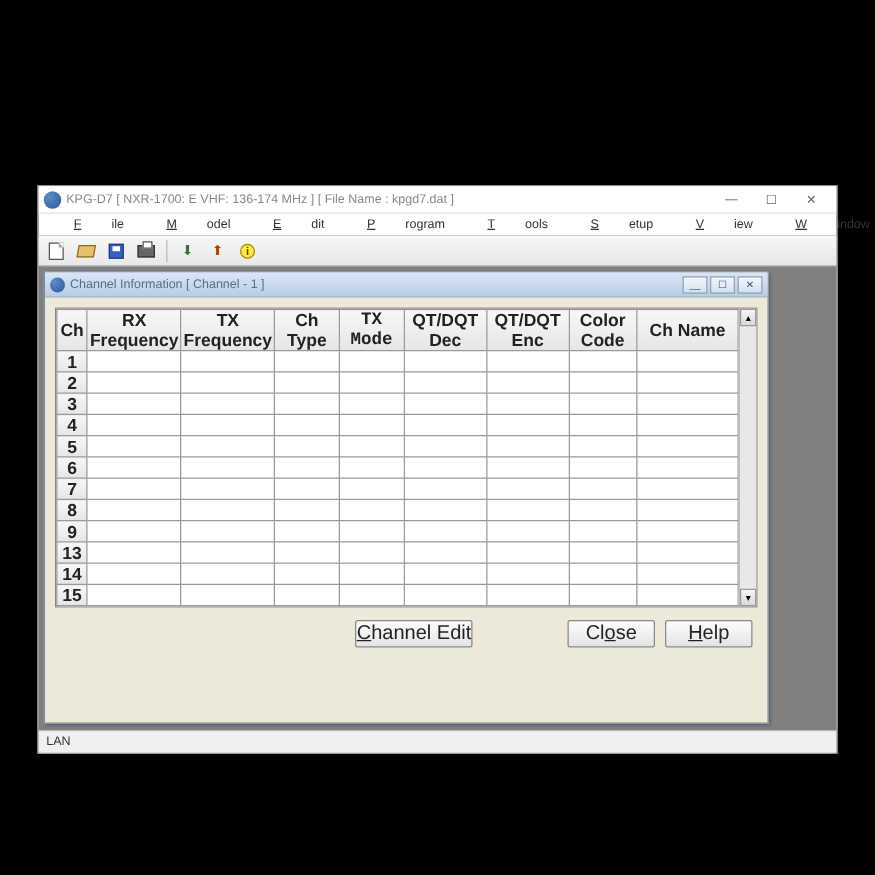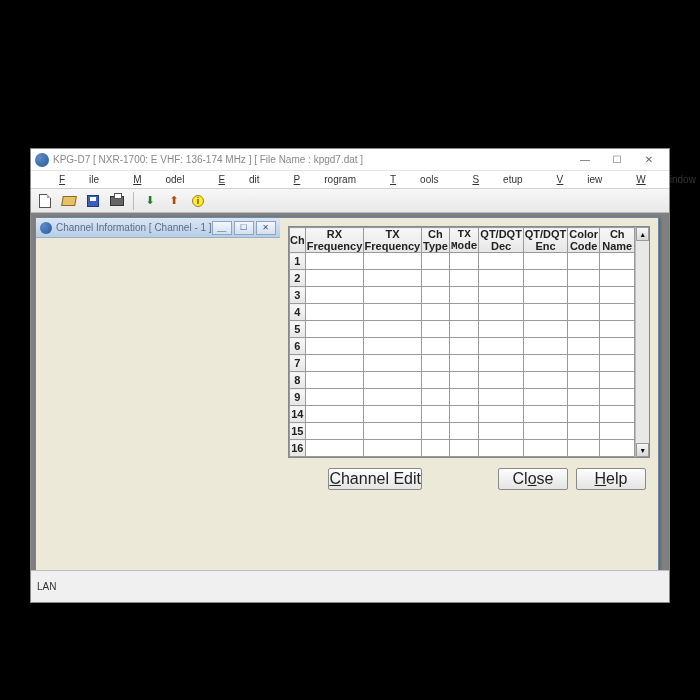--- a/index.html
+++ b/index.html
@@ -63,25 +63,25 @@
 .mdi-area {
   flex: 1;
   background: #808080;
   position: relative;
   overflow: hidden;
 }
 
 .child-window {
   position: absolute;
   left: 4px; top: 4px;
-  width: 624px; height: 362px;
+  width: 580px; height: 362px;
   background: #ece9d8;
   border: 1px solid #6b8aab;
   box-shadow: 1px 1px 3px rgba(0,0,0,0.3);
-  display:flex; 
+  display:flex; flex-direction:column;
 }
 .child-title {
   height: 20px;
   background: linear-gradient(#dbe6f4,#b8cde6);
   display:flex; align-items:center;
   padding: 0 4px;
   font-size: 10px;
   color: #5a6e87;
   border-bottom: 1px solid #9ab0c9;
 }
@@ -101,21 +101,21 @@
 }
 
 .grid-wrap {
   border: 1px solid #888;
   background:#fff;
   position: relative;
   display:flex;
 }
 .grid-table {
   border-collapse: collapse;
-  font-size: 11px;
+  font-size: 14px;
   width: 100%;
   padding-left: 20px;
 }
 .grid-table th, .grid-table td {
   border: 1px solid #9a9a9a;
   padding: 0;
   height: 17px;
   text-align: center;
   background:#fff;
 }
@@ -162,21 +162,21 @@
   background: linear-gradient(#fdfdfd,#e4e4e4);
   border: 1px solid #8a8a8a;
   border-radius: 2px;
   display:flex; align-items:center; justify-content:center;
   color:#222;
 }
 .dlg-btn.wide { min-width: 84px; }
 .dlg-btn u { text-decoration: underline; }
 
 .statusbar {
-  height: 32px;
+  height: 18px;
   background: #f0f0f0;
   border-top: 1px solid #bcbcbc;
   font-size: 10px;
   color:#333;
   display:flex; align-items:center;
   padding: 0 6px;
 }
 
 
 .ico-new { width:12px;height:14px;border:1px solid #555;background:#fff;position:relative; }
@@ -364,43 +364,43 @@
                   <td></td>
                   <td></td>
                   <td></td>
                   <td></td>
                   <td></td>
                   <td></td>
                   <td></td>
                   <td></td>
                 </tr>
                 <tr>
+                  <th class="hdr col-ch">13</th>
+                  <td></td>
+                  <td></td>
+                  <td></td>
+                  <td></td>
+                  <td></td>
+                  <td></td>
+                  <td></td>
+                  <td></td>
+                </tr>
+                <tr>
                   <th class="hdr col-ch">14</th>
                   <td></td>
                   <td></td>
                   <td></td>
                   <td></td>
                   <td></td>
                   <td></td>
                   <td></td>
                   <td></td>
                 </tr>
                 <tr>
                   <th class="hdr col-ch">15</th>
-                  <td></td>
-                  <td></td>
-                  <td></td>
-                  <td></td>
-                  <td></td>
-                  <td></td>
-                  <td></td>
-                  <td></td>
-                </tr>
-                <tr>
-                  <th class="hdr col-ch">16</th>
                   <td></td>
                   <td></td>
                   <td></td>
                   <td></td>
                   <td></td>
                   <td></td>
                   <td></td>
                   <td></td>
                 </tr>
               </tbody>

